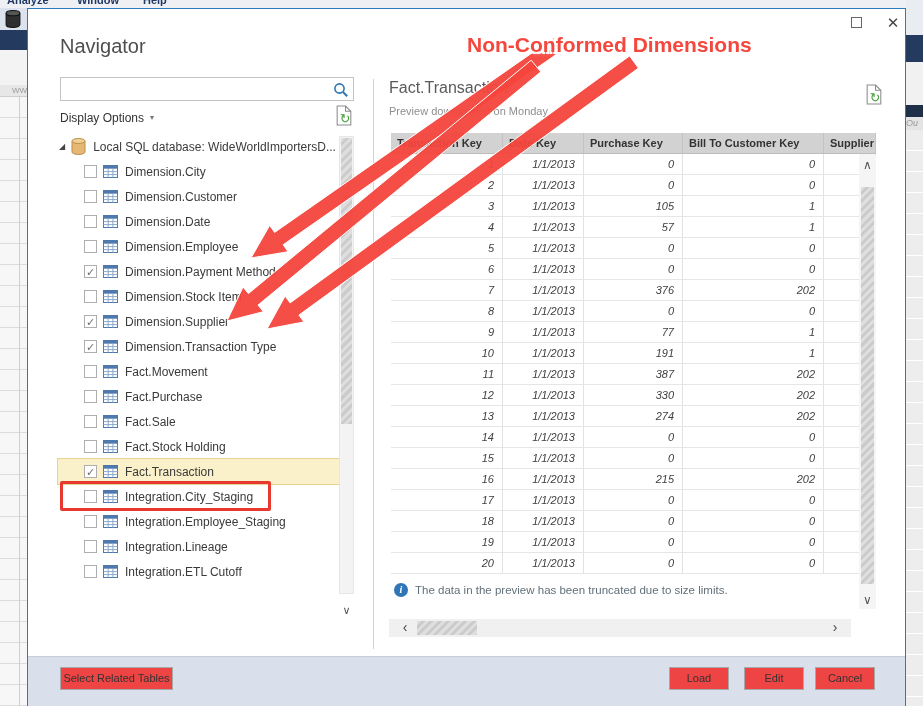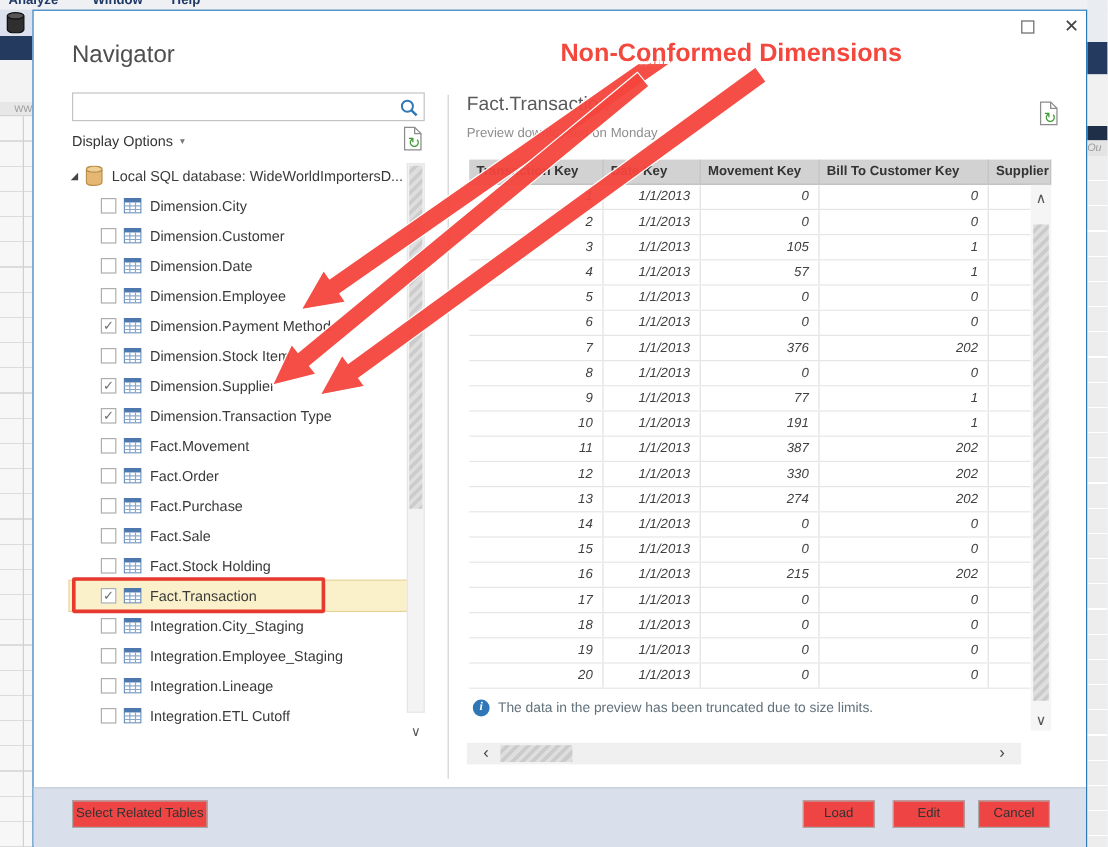--- a/index.html
+++ b/index.html
@@ -306,34 +306,20 @@
     <span class="ticon">
       <svg width="15" height="13" viewBox="0 0 15 13">
         <rect x="0.5" y="0.5" width="14" height="12" fill="#fff" stroke="#4e79ae"></rect>
         <rect x="0.5" y="0.5" width="14" height="3.2" fill="#4e79ae"></rect>
         <line x1="5.2" y1="3.5" x2="5.2" y2="12.5" stroke="#8aa8cc"></line>
         <line x1="9.9" y1="3.5" x2="9.9" y2="12.5" stroke="#8aa8cc"></line>
         <line x1="0.5" y1="6.6" x2="14.5" y2="6.6" stroke="#8aa8cc"></line>
         <line x1="0.5" y1="9.6" x2="14.5" y2="9.6" stroke="#8aa8cc"></line>
       </svg>
     </span>
-    <span class="lbl">Fact.Order</span>
-  </div>
-        <div class="trow">
-    <span class="cb"></span>
-    <span class="ticon">
-      <svg width="15" height="13" viewBox="0 0 15 13">
-        <rect x="0.5" y="0.5" width="14" height="12" fill="#fff" stroke="#4e79ae"></rect>
-        <rect x="0.5" y="0.5" width="14" height="3.2" fill="#4e79ae"></rect>
-        <line x1="5.2" y1="3.5" x2="5.2" y2="12.5" stroke="#8aa8cc"></line>
-        <line x1="9.9" y1="3.5" x2="9.9" y2="12.5" stroke="#8aa8cc"></line>
-        <line x1="0.5" y1="6.6" x2="14.5" y2="6.6" stroke="#8aa8cc"></line>
-        <line x1="0.5" y1="9.6" x2="14.5" y2="9.6" stroke="#8aa8cc"></line>
-      </svg>
-    </span>
     <span class="lbl">Fact.Purchase</span>
   </div>
         <div class="trow">
     <span class="cb"></span>
     <span class="ticon">
       <svg width="15" height="13" viewBox="0 0 15 13">
         <rect x="0.5" y="0.5" width="14" height="12" fill="#fff" stroke="#4e79ae"></rect>
         <rect x="0.5" y="0.5" width="14" height="3.2" fill="#4e79ae"></rect>
         <line x1="5.2" y1="3.5" x2="5.2" y2="12.5" stroke="#8aa8cc"></line>
         <line x1="9.9" y1="3.5" x2="9.9" y2="12.5" stroke="#8aa8cc"></line>
@@ -442,21 +428,21 @@
         <path d="M1 1 h8 l5 5 v13 h-13 z" fill="#fff" stroke="#8c8c8c"></path>
         <path d="M9 1 v5 h5" fill="none" stroke="#8c8c8c"></path>
         <text x="3.5" y="17.5" font-size="12" fill="#3f9c35" font-family="DejaVu Sans">↻</text>
       </svg>
     </span>
 
     <div class="ptable">
       <div class="phead">
           <span class="hc c0">Transaction Key</span>
           <span class="hc c1">Date Key</span>
-          <span class="hc c2">Movement Key</span>
+          <span class="hc c2">Purchase Key</span>
           <span class="hc c3">Bill To Customer Key</span>
           <span class="hc c4">Supplier Key</span>
         </div>
       <div class="pbody">
           <div class="tr">
             <span class="td c0">1</span>
             <span class="td c1">1/1/2013</span>
             <span class="td c2">0</span>
             <span class="td c3">0</span>
             <span class="td tdfill"></span>

